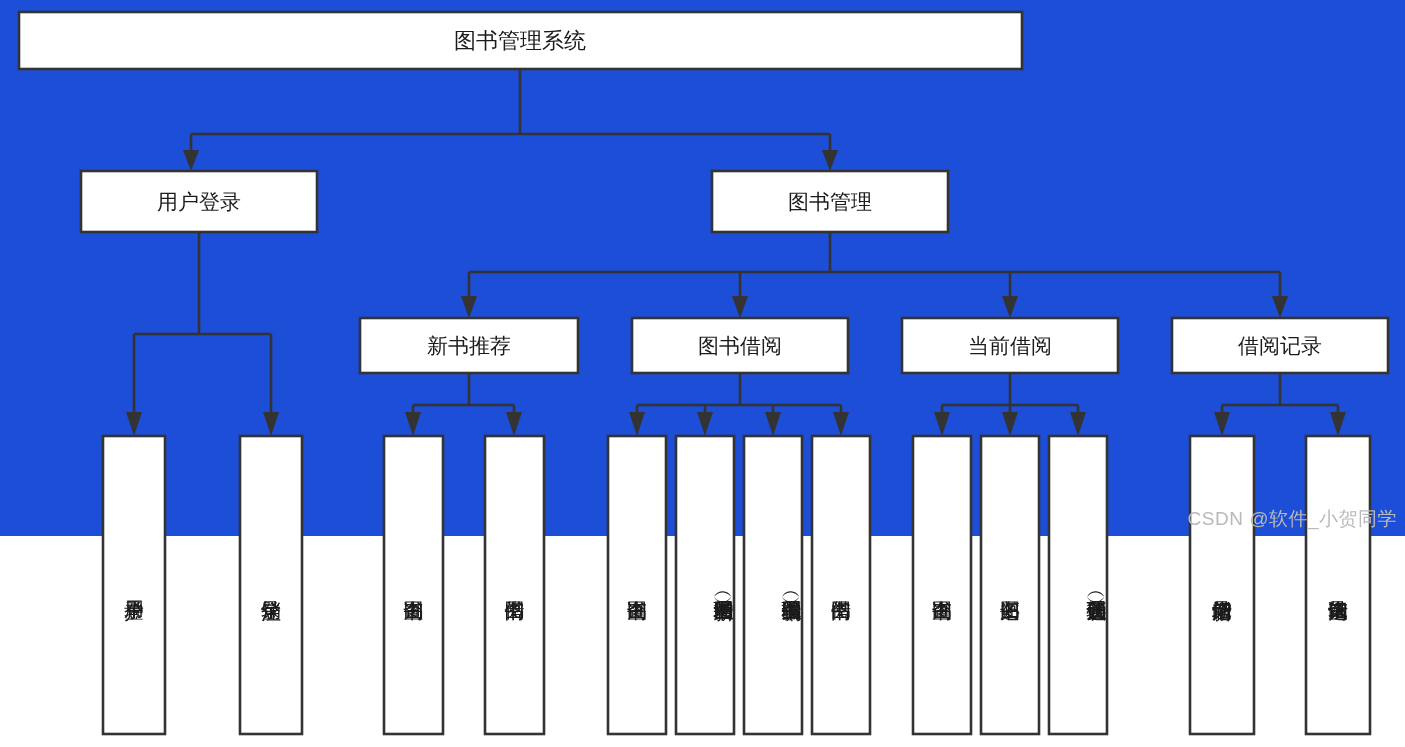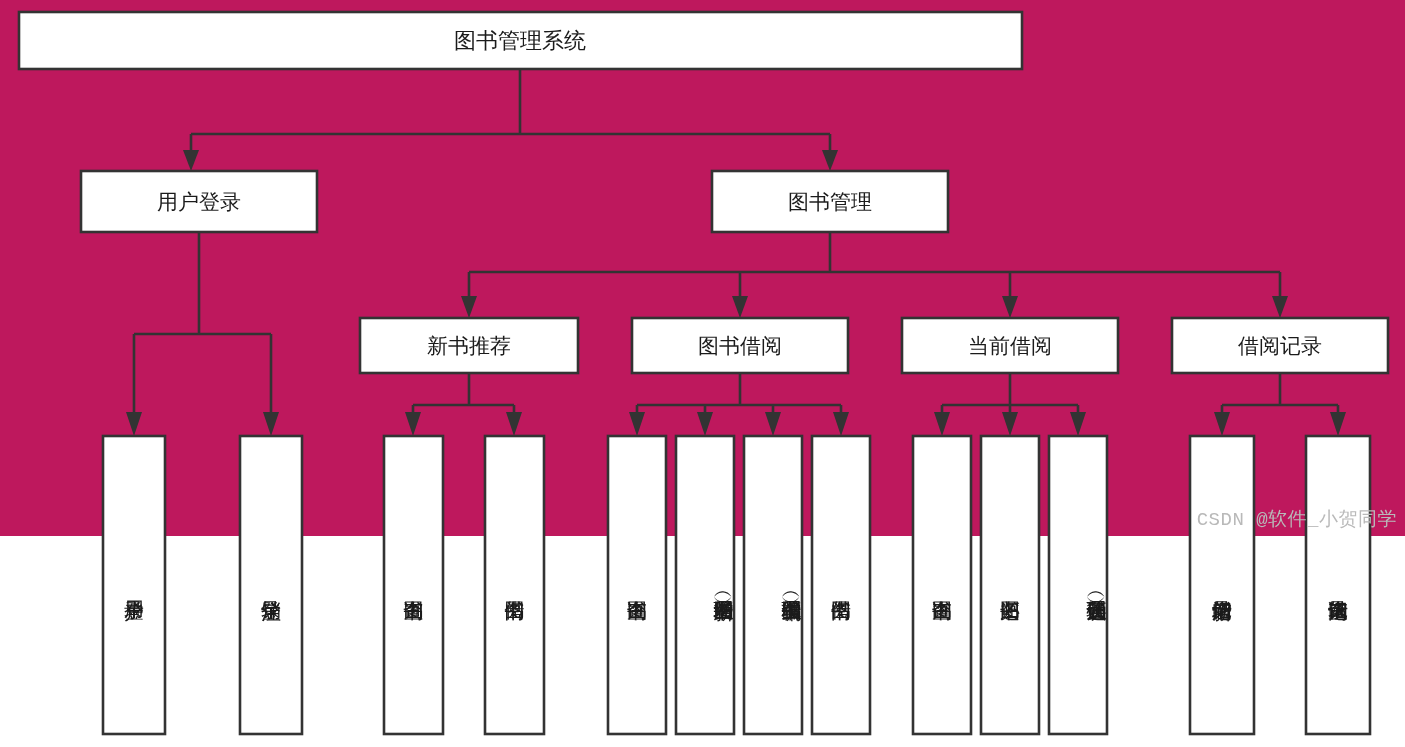--- a/index.html
+++ b/index.html
@@ -10,21 +10,21 @@
   body {
     width: 1405px;
     height: 747px;
     font-family: "DejaVu Sans", "Liberation Sans", sans-serif;
     overflow: hidden;
   }
   #diagram-root {
     position: relative;
     width: 1405px;
     height: 536px;
-    background: #be185d;
+    background: #1d4ed8;
   }
   svg.flow {
     position: absolute;
     top: 0;
     left: 0;
     width: 1405px;
     height: 747px;
     shape-rendering: geometricPrecision;
   }
   .node-box {
@@ -68,21 +68,21 @@
     white-space: nowrap;
     display: flex;
     align-items: center;
     justify-content: center;
     pointer-events: none;
   }
   .watermark {
     position: absolute;
     right: 8px;
     bottom: 4px;
-    font-family: Liberation Mono, monospace;
+    font-family: Liberation Sans, sans-serif;
     font-size: 19px;
     color: #b9b9b9;
     letter-spacing: 0.5px;
     white-space: nowrap;
   }
 </style>
 </head>
 <body>
 
 <div id="diagram-root">

